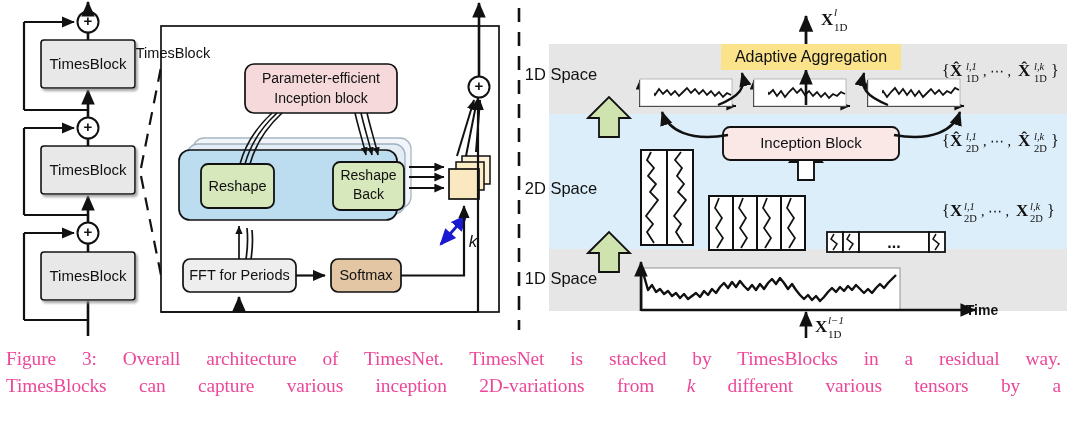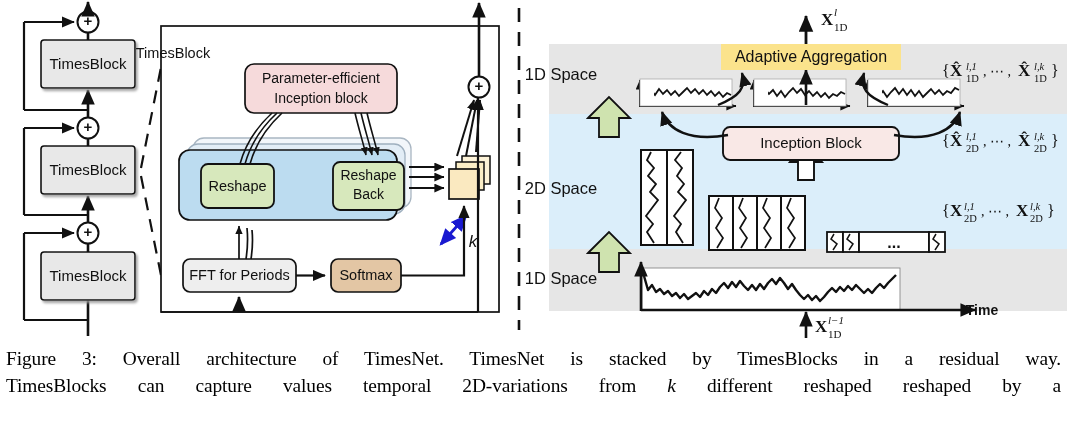--- a/index.html
+++ b/index.html
@@ -16,21 +16,21 @@
     overflow: hidden;
   }
   .fig { position: absolute; left: 0; top: 0; width: 1067px; height: 340px; }
   .caption {
     position: absolute;
     left: 6px; top: 345px;
     width: 1055px;
     font-family: "Liberation Serif", serif;
     font-size: 19.4px;
     line-height: 1.40;
-    color: #000000;
+    color: #ec4899;
     text-align: justify;
     text-align-last: justify;
     letter-spacing: -0.1px;
   }
   .caption i { font-style: italic; }
   svg { display: block; }
   .bxtxt {
     font-family: "Liberation Sans", sans-serif;
     fill: #111;
     text-anchor: middle;
@@ -370,17 +370,17 @@
         <text class="mtxt" x="1030" y="210" font-size="10.5" font-style="italic">l,k</text>
         <text class="mtxt" x="1030" y="222" font-size="10.5">2D</text>
         <text class="mtxt" x="1047" y="216" font-size="16">}</text>
       </g>
     </g>
   </svg>
 
   <div class="caption">
     <div>Figure 3: Overall architecture of TimesNet. TimesNet is stacked by TimesBlocks in a residual way.</div>
     <div>
-      <span>TimesBlocks can capture values temporal 2D-variations from </span><i>k</i><span> different reshaped reshaped by a</span>
+      <span>TimesBlocks can capture various inception 2D-variations from </span><i>k</i><span> different various tensors by a</span>
     </div>
   </div>
 
 </div>
 
 </body></html>

